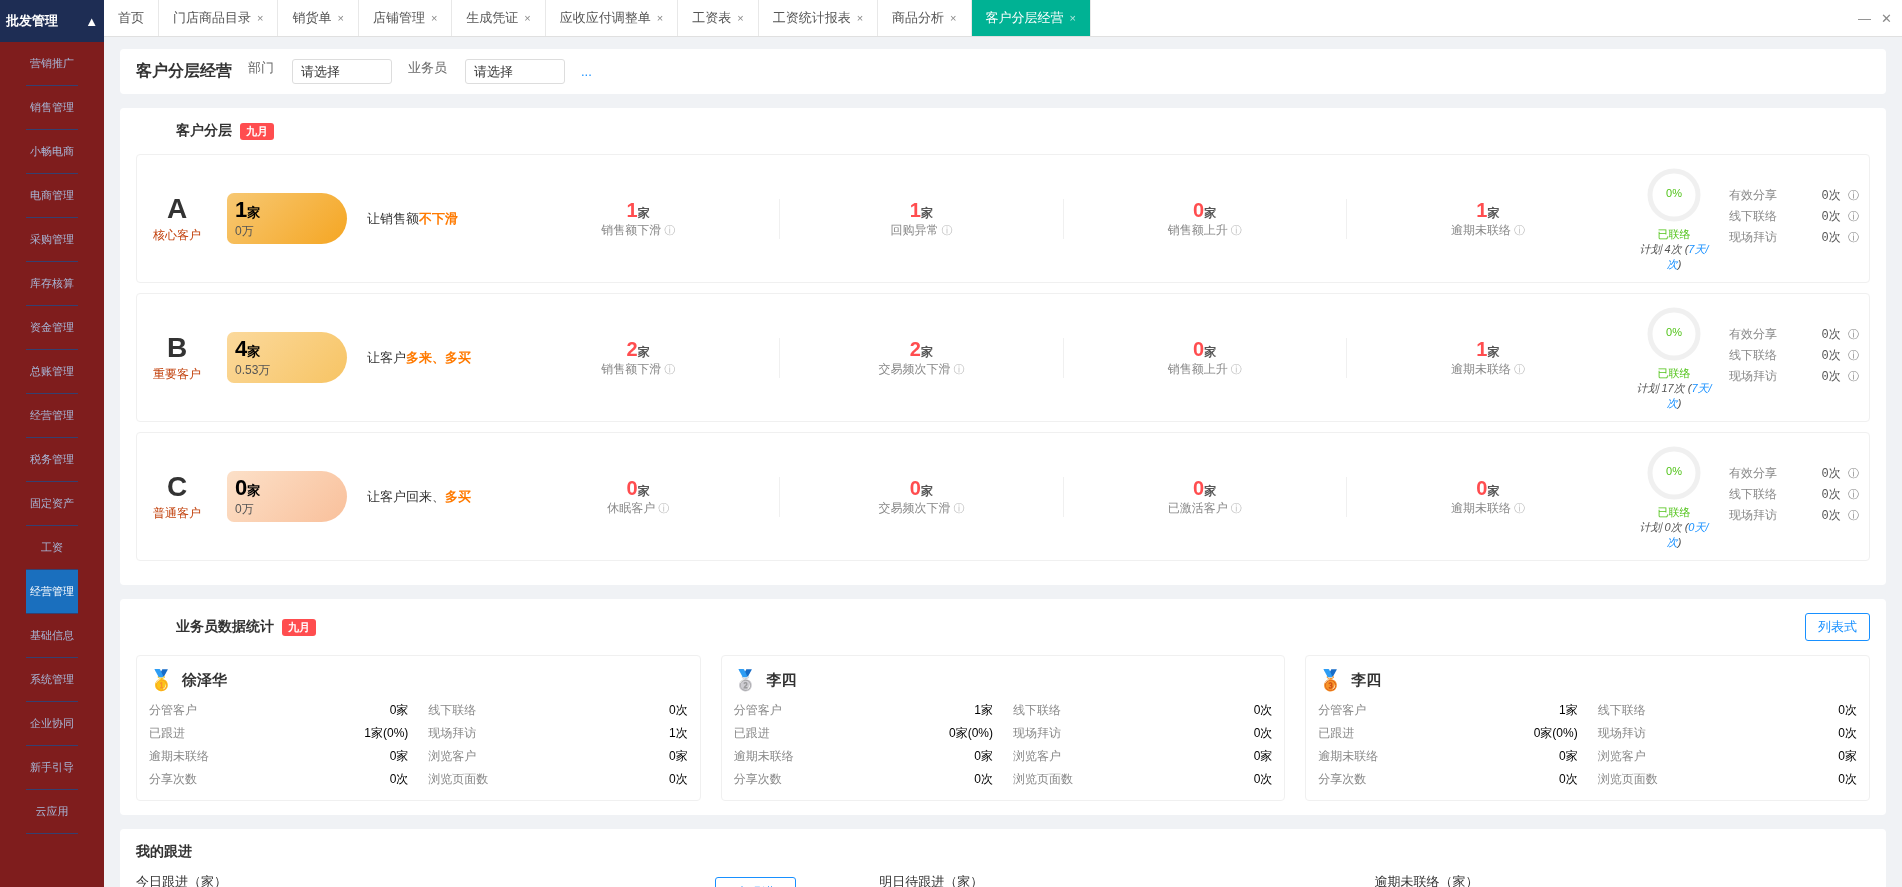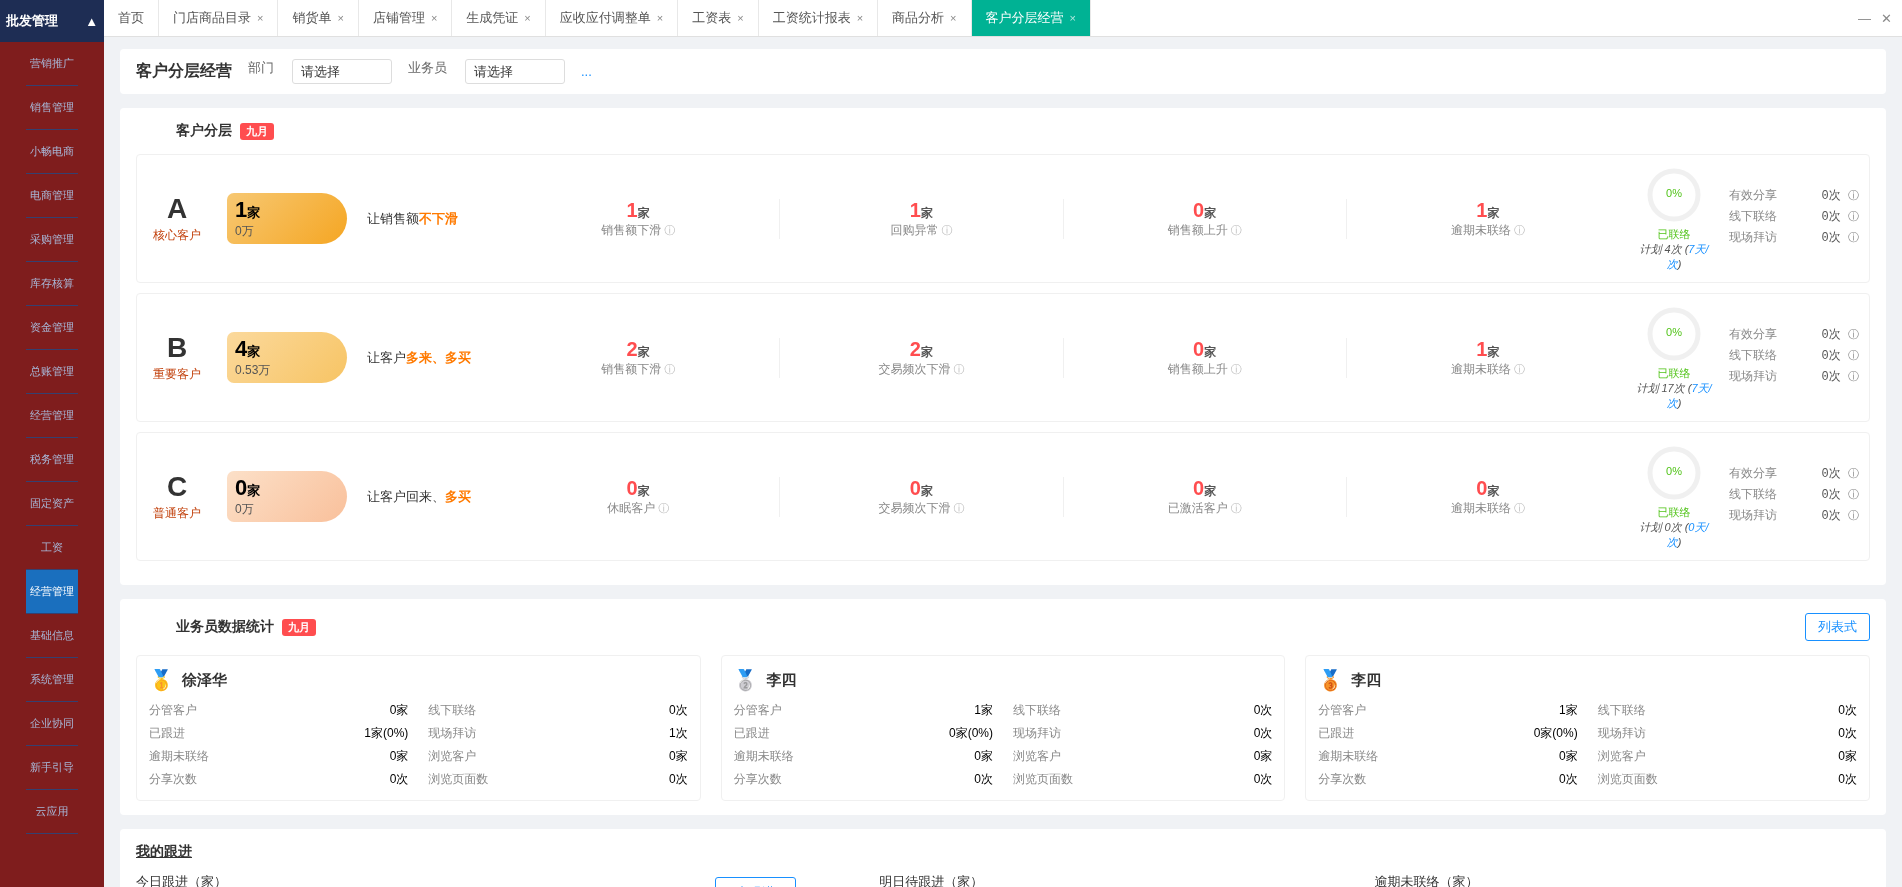--- a/index.html
+++ b/index.html
@@ -250,21 +250,21 @@
       display: grid;
       grid-template-columns: 1fr 1fr;
       gap: 6px 20px;
       font-size: 12px;
     }
     .staff-stat-row { display: flex; justify-content: space-between; }
     .staff-stat-label { color: #888; }
 
     
     .followup-section { background: #fff; border-radius: 4px; padding: 14px 16px; margin-bottom: 14px; }
-    .followup-header { font-size: 14px; font-weight: bold; color: #333; margin-bottom: 12px; text-decoration: underline; }
+    .followup-header { font-size: 14px; font-weight: bold; color: #333; margin-bottom: 12px; }
     .followup-cols { display: flex; gap: 0; }
     .followup-col { flex: 1; }
     .followup-col-title { font-size: 13px; color: #333; margin-bottom: 8px; }
     .followup-col-center { display: flex; justify-content: center; }
     .goto-btn {
       background: #fff;
       border: 1px solid #1890ff;
       color: #1890ff;
       padding: 6px 20px;
       border-radius: 3px;

